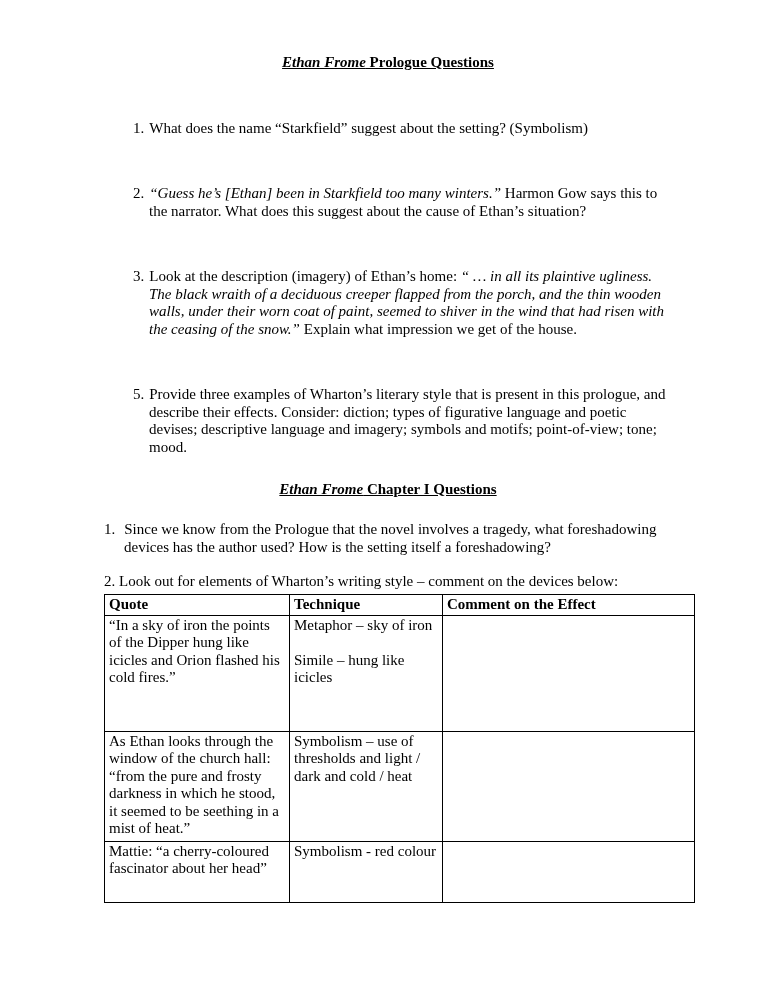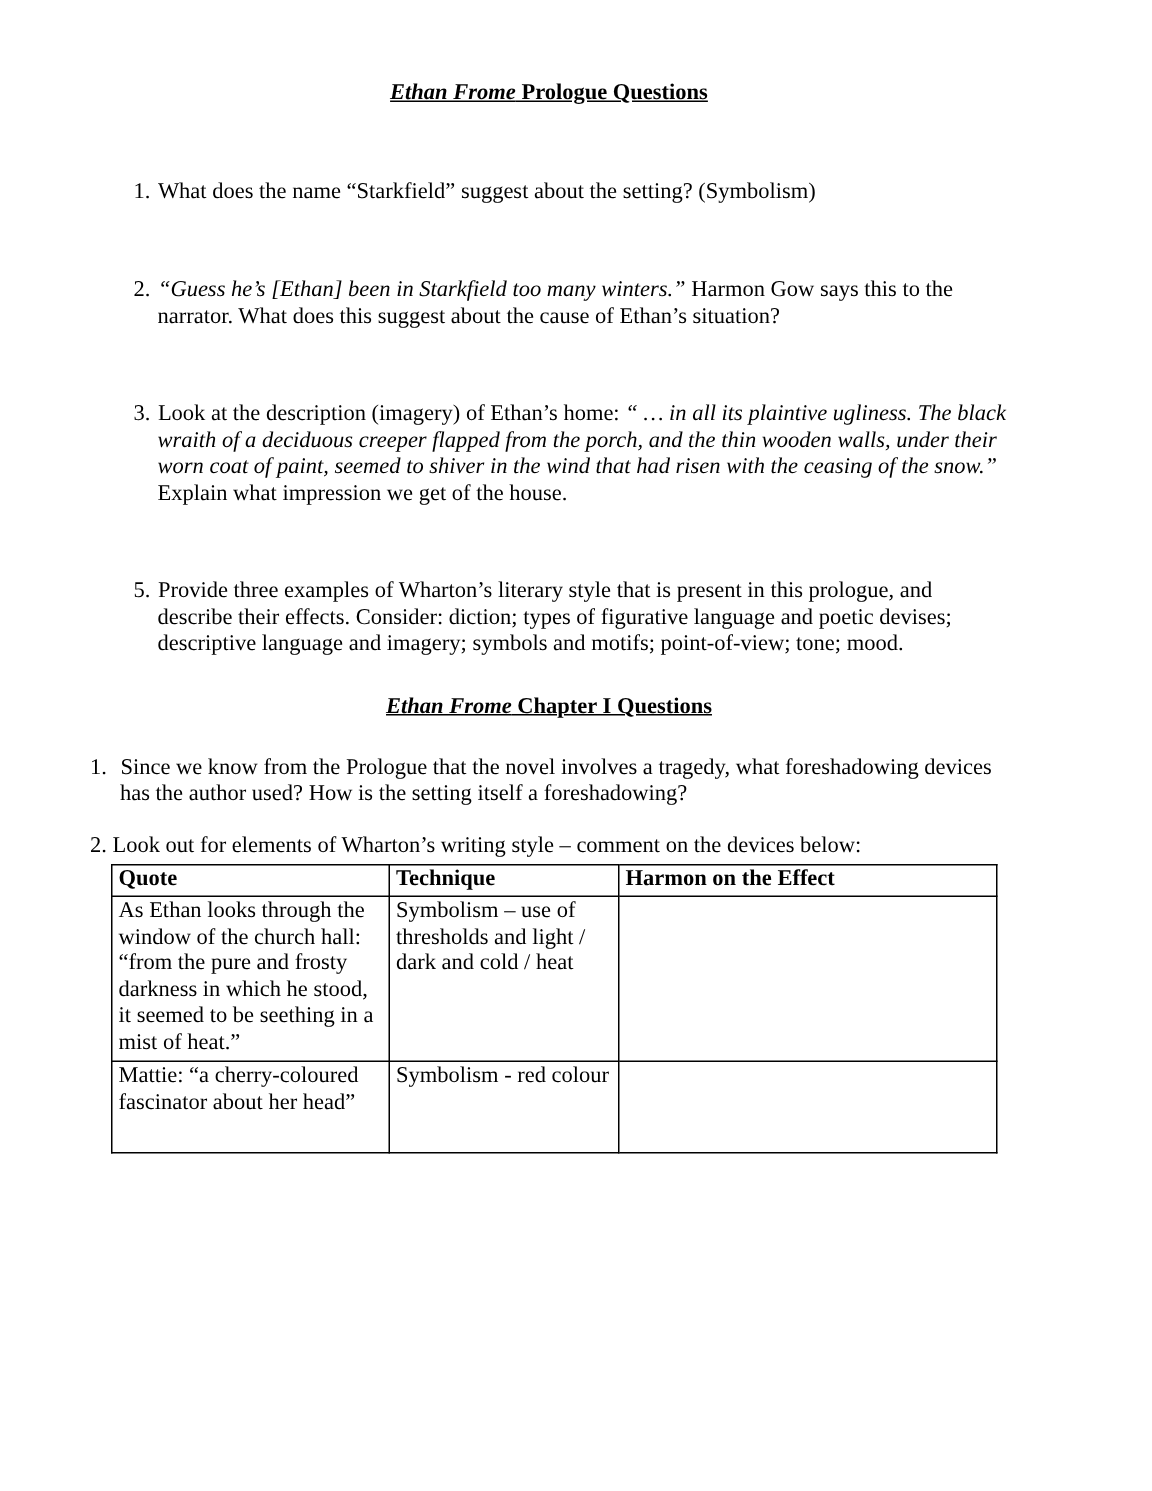--- a/index.html
+++ b/index.html
@@ -6,21 +6,21 @@
   html, body { background: #ffffff; }
   body {
     width: 768px;
     height: 994px;
     font-family: "Liberation Serif", serif;
     font-size: 15px;
     line-height: 1.17;
     color: #000000;
     overflow: hidden;
   }
-  .page { padding: 54px 96px 0 60px; }
+  .page { padding: 54px 96px 0 104px; }
 
   .doc-title { text-align: center; font-weight: bold; }
   .doc-title.first { margin-bottom: 41px; }
   .doc-title.second { margin-top: 24px; margin-bottom: 23px; }
   .u { text-decoration: underline; }
   .it { font-style: italic; }
 
   .section-heading { font-weight: bold; margin-bottom: 17px; }
 
   .plist { margin-left: 29px; }
@@ -29,21 +29,20 @@
 
   .clist-item { padding-left: 20px; text-indent: -20px; margin-bottom: 17px; }
   .clist-item .num { margin-right: 9px; }
 
   .para { margin-bottom: 3px; }
 
   table.qtable {
     border-collapse: collapse;
     table-layout: fixed;
     width: 590px;
-    margin-left: 14px;
   }
   table.qtable th, table.qtable td {
     border: 1px solid #000000;
     vertical-align: top;
     text-align: left;
     padding: 1px 4px 1px 4px;
     font-size: 15px;
     line-height: 1.17;
   }
   table.qtable th { font-weight: bold; }
@@ -86,21 +85,28 @@
   <table class="qtable">
     <colgroup>
       <col class="col-quote">
       <col class="col-technique">
       <col class="col-comment">
     </colgroup>
     <tbody>
         <tr class="hdr">
       <th>Quote</th>
       <th>Technique</th>
-      <th>Harmon on the Effect</th>
+      <th>Comment on the Effect</th>
+    </tr>
+    <tr class="r1">
+      <td class="cell-quote">“In a sky of iron the points of the Dipper hung like icicles and Orion flashed his cold fires.”</td>
+      <td class="cell-technique">Metaphor – sky of iron
+
+Simile – hung like icicles</td>
+      <td class="cell-comment"></td>
     </tr>
     <tr class="r2">
       <td class="cell-quote">As Ethan looks through the window of the church hall: “from the pure and frosty darkness in which he stood, it seemed to be seething in a mist of heat.”</td>
       <td class="cell-technique">Symbolism – use of thresholds and light / dark and cold / heat</td>
       <td class="cell-comment"></td>
     </tr>
     <tr class="r3">
       <td class="cell-quote">Mattie: “a cherry-coloured fascinator about her head”</td>
       <td class="cell-technique">Symbolism - red colour</td>
       <td class="cell-comment"></td>

